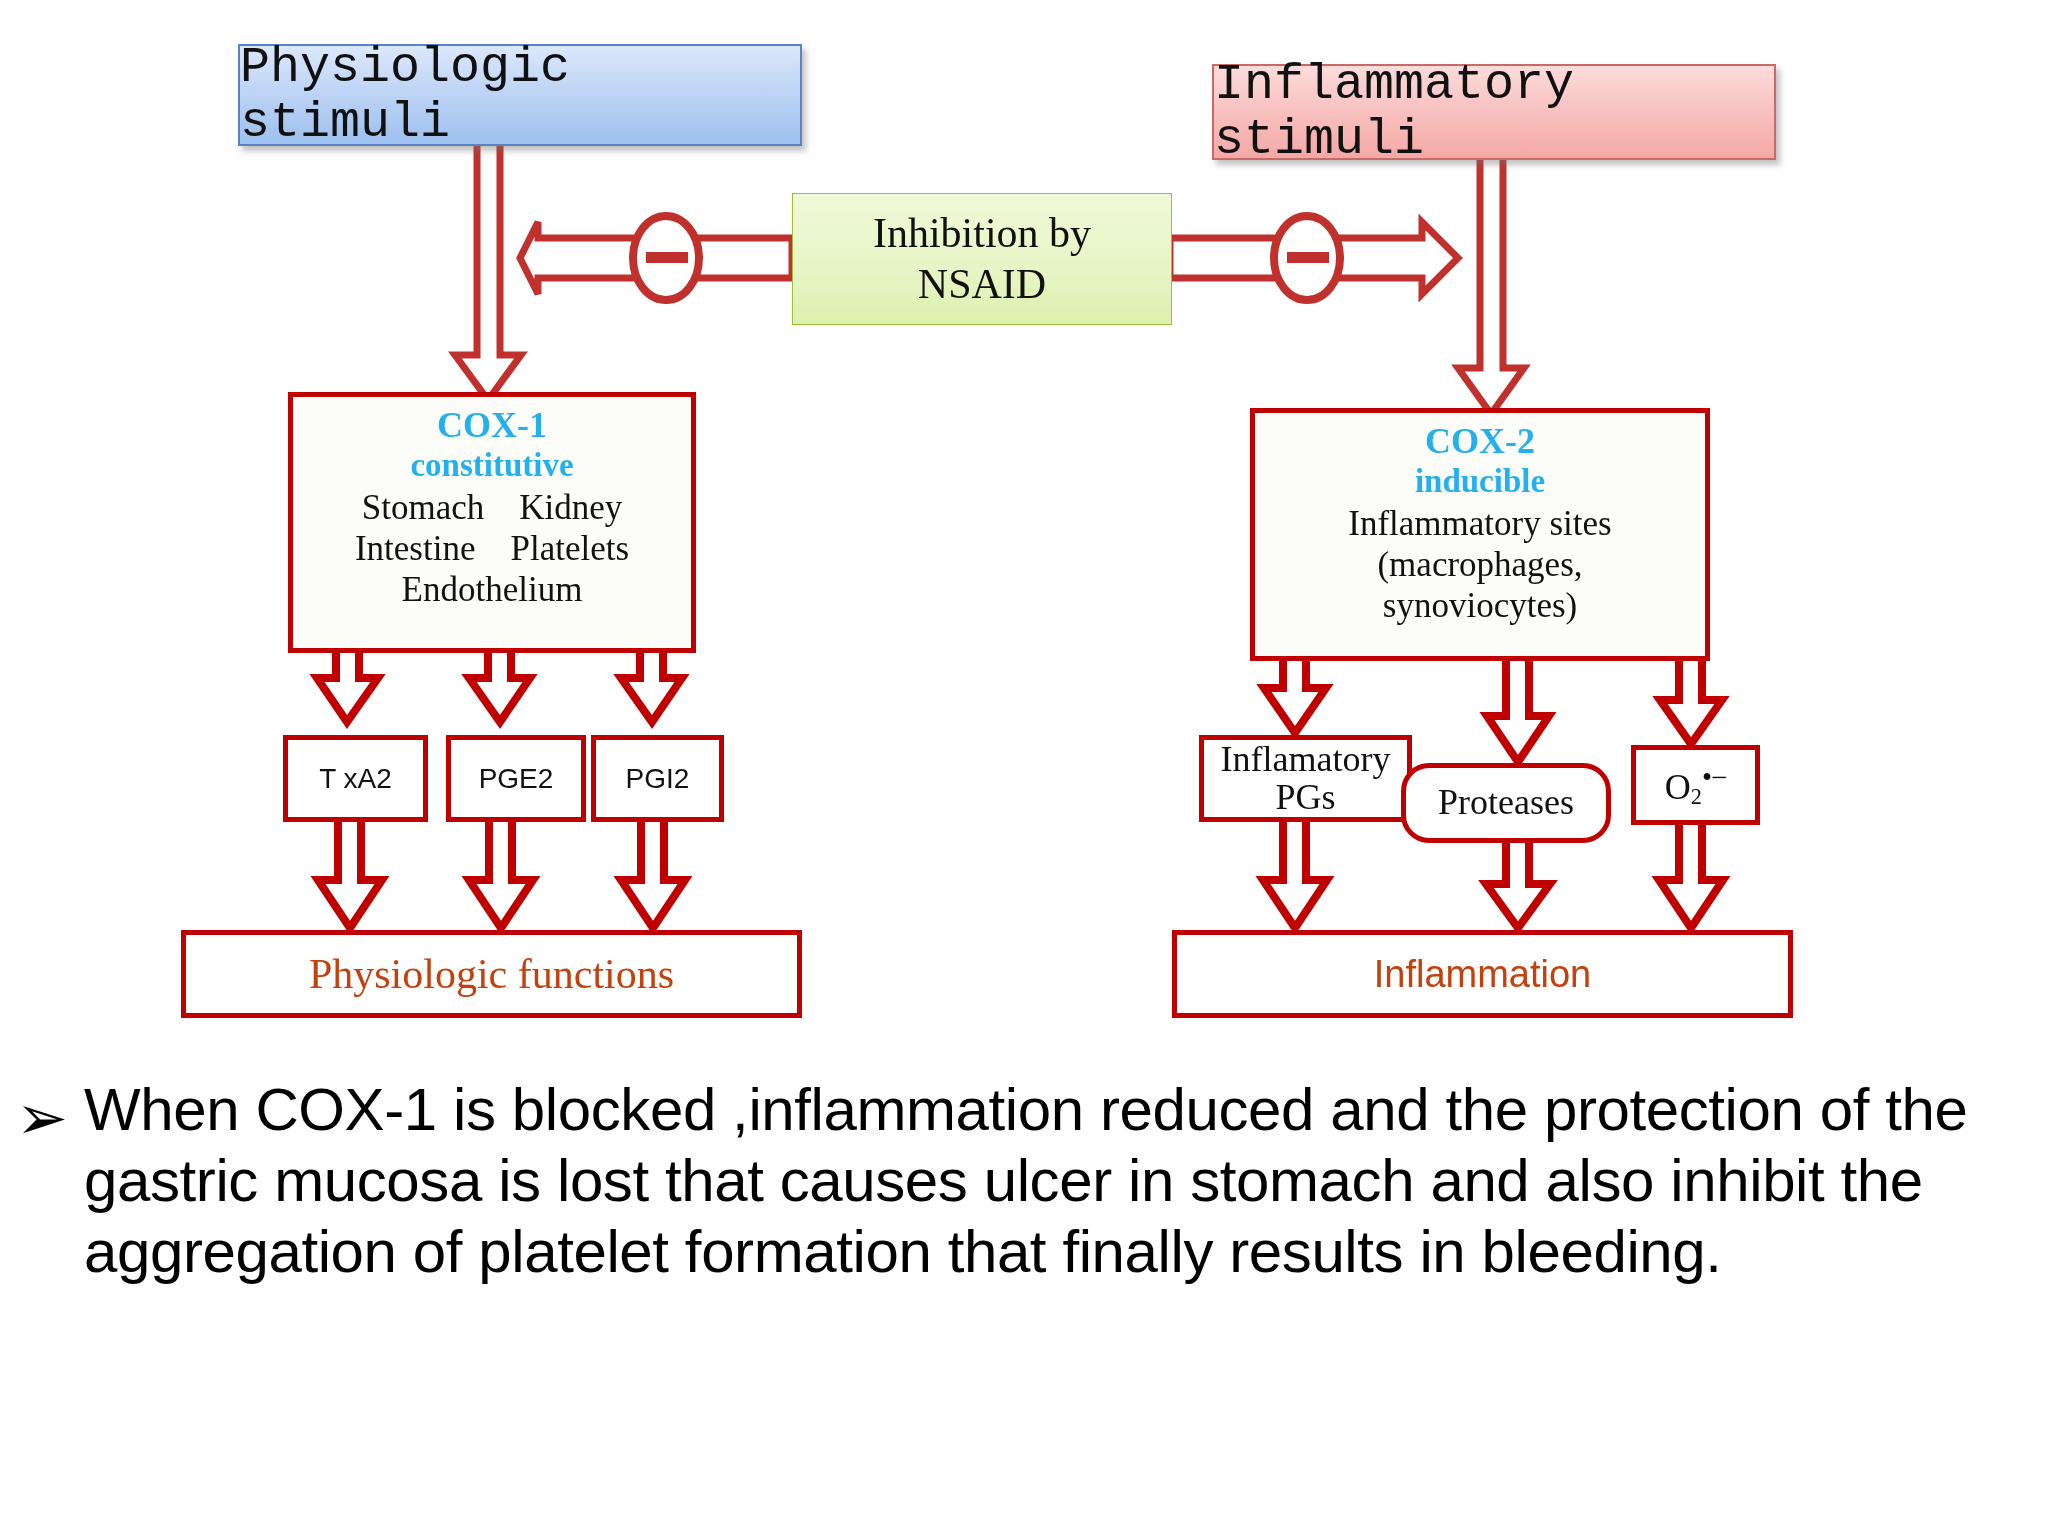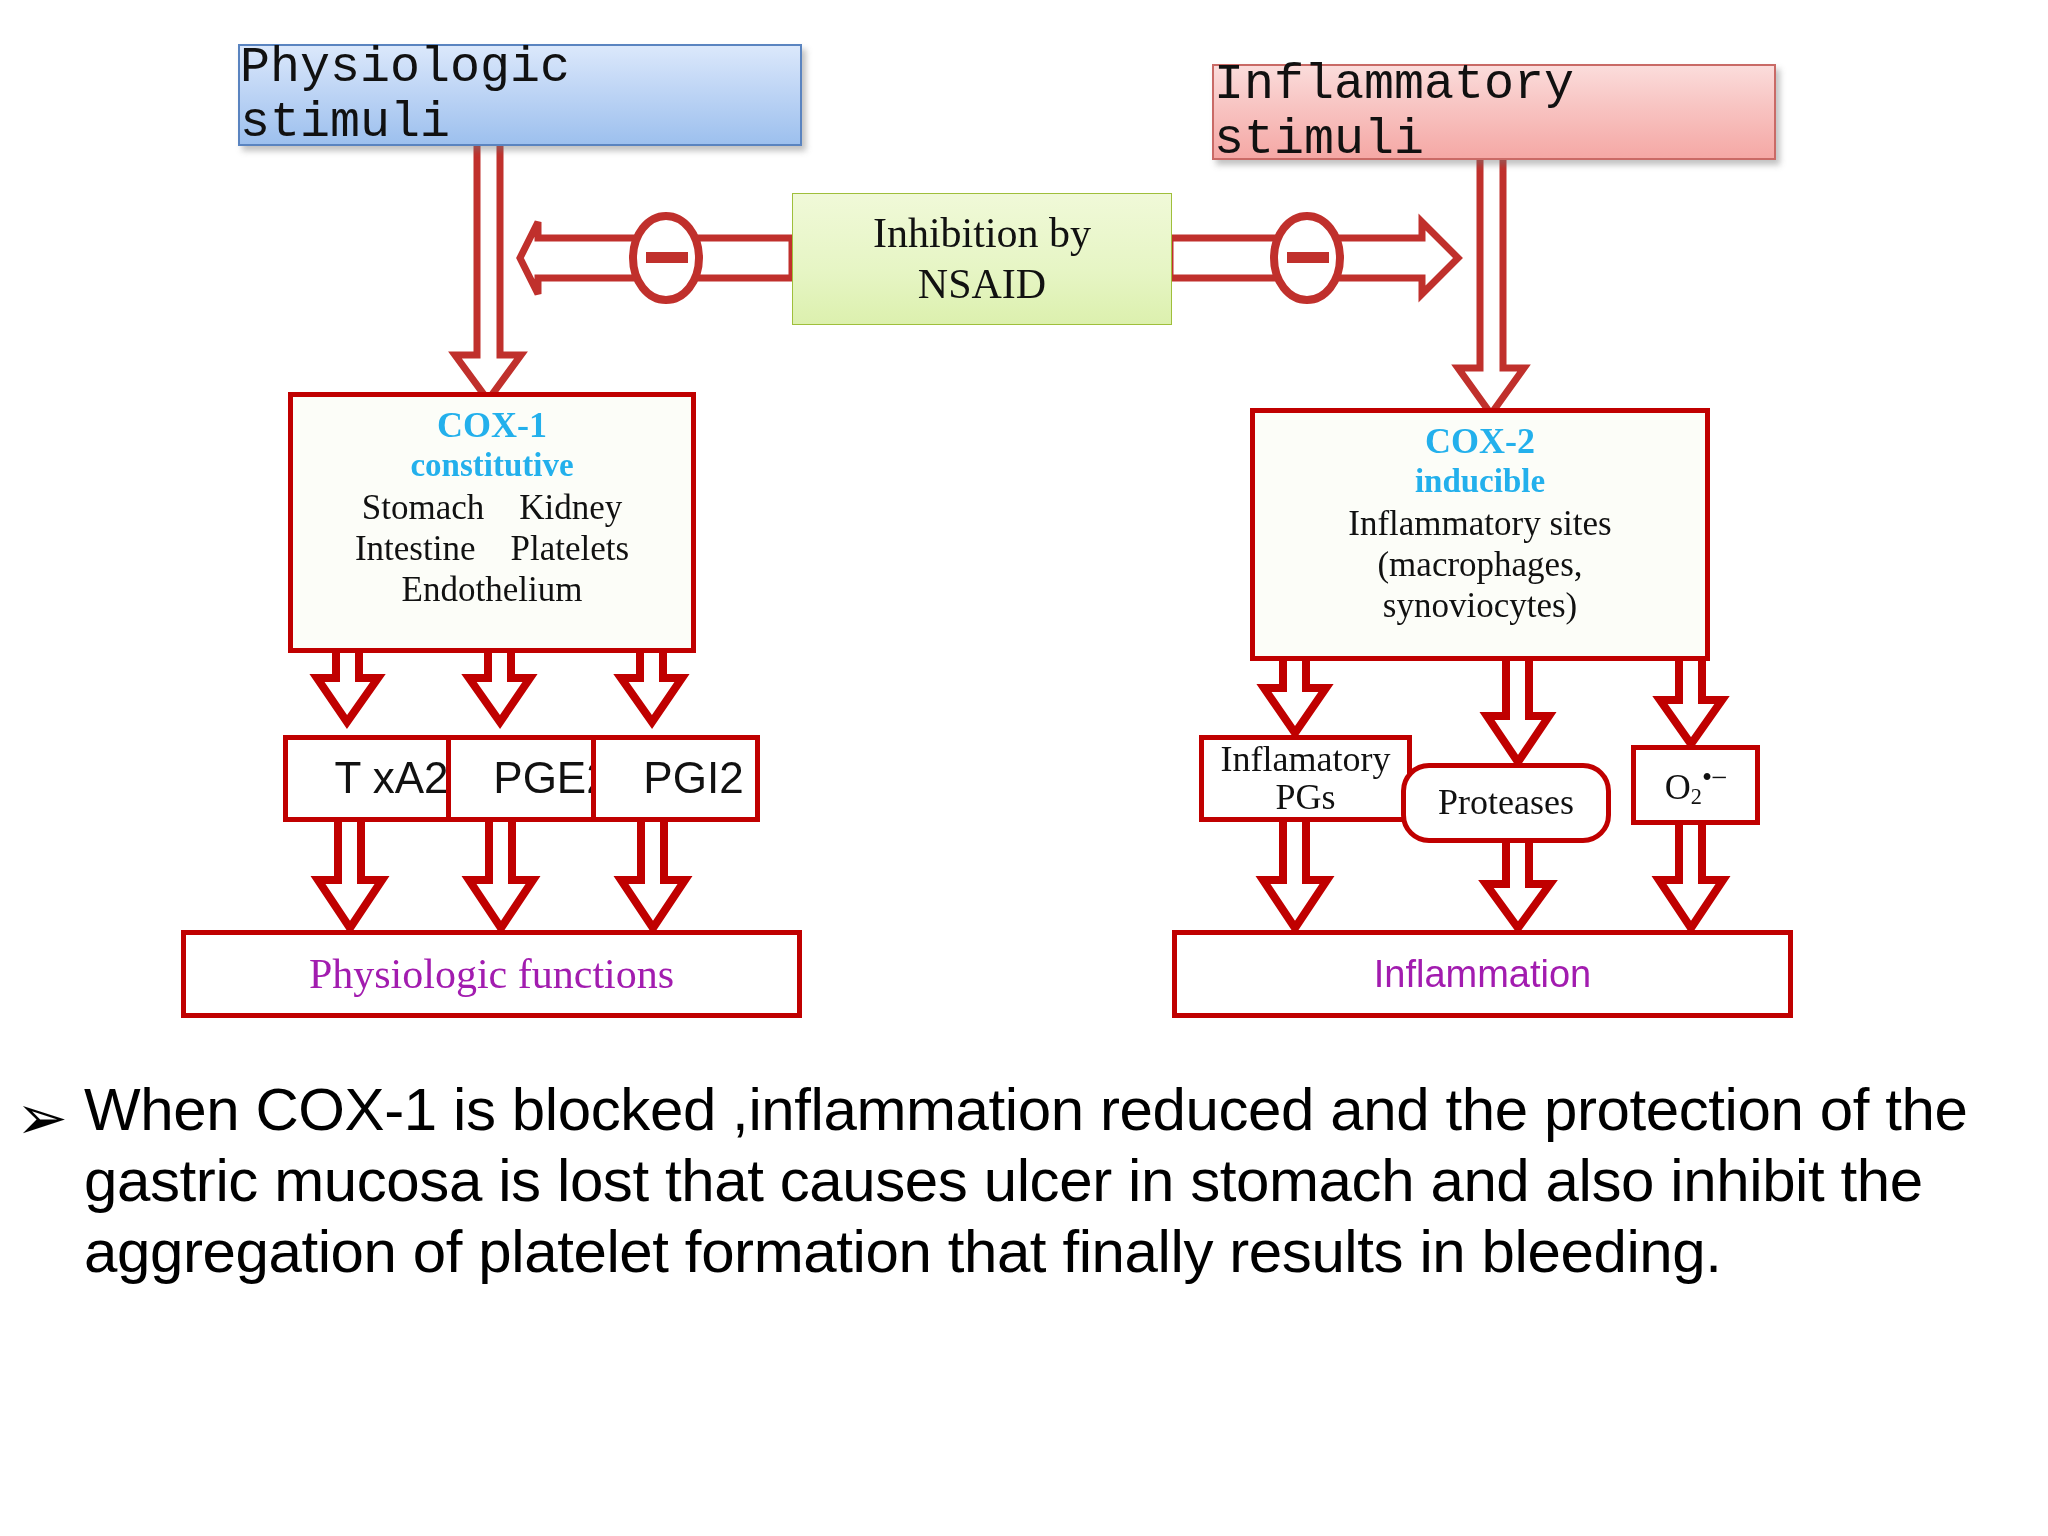--- a/index.html
+++ b/index.html
@@ -66,34 +66,34 @@
     font-size:35px;line-height:1.17;text-align:center;margin-top:4px;
   }
   .cox-list .row{white-space:pre;}
 
   
   .prodbox{
     position:absolute;border:5px solid #c00000;background:#ffffff;
     display:flex;align-items:center;justify-content:center;
     text-align:center;color:#111;line-height:1.05;
   }
-  .prod-sans{font-family:"Liberation Sans", sans-serif;font-size:44px;padding-left:36px;}
+  .prod-sans{font-family:"Liberation Sans", sans-serif;font-size:28px;}
   .prod-serif{font-family:"Liberation Serif", serif;font-size:36px;}
 
   .p-txa2 {left:283px; top:735px; width:135px;height:77px;}
   .p-pge2 {left:446px; top:735px; width:130px;height:77px;}
   .p-pgi2 {left:591px; top:735px; width:123px;height:77px;}
   .p-ipg  {left:1199px;top:735px; width:203px;height:77px;}
   .p-prot {left:1401px;top:763px; width:200px;height:70px;border-radius:28px;}
   .p-o2   {left:1631px;top:745px; width:119px;height:70px;}
 
   
   .outbox{
     position:absolute;border:5px solid #c00000;background:#ffffff;
-    display:flex;align-items:center;justify-content:center;color:#a21caf;
+    display:flex;align-items:center;justify-content:center;color:#c2410c;
   }
   .out-phys{left:181px;top:930px;width:611px;height:78px;
             font-family:"Liberation Serif", serif;font-size:42px;}
   .out-infl{left:1172px;top:930px;width:611px;height:78px;
             font-family:"Liberation Sans", sans-serif;font-size:38px;}
 
   
   #caption{
     position:absolute;left:0;top:1075px;width:2048px;
     display:flex;align-items:flex-start;

